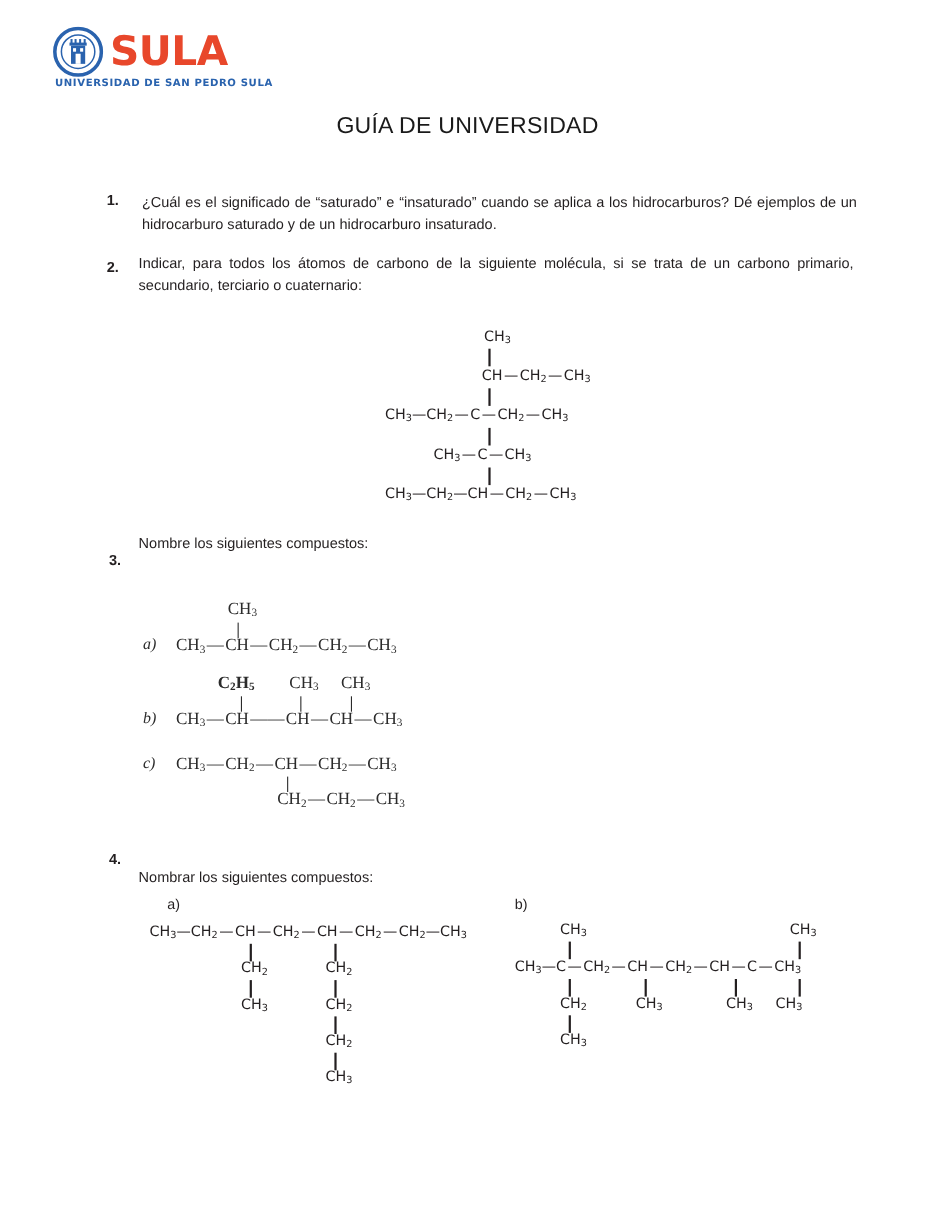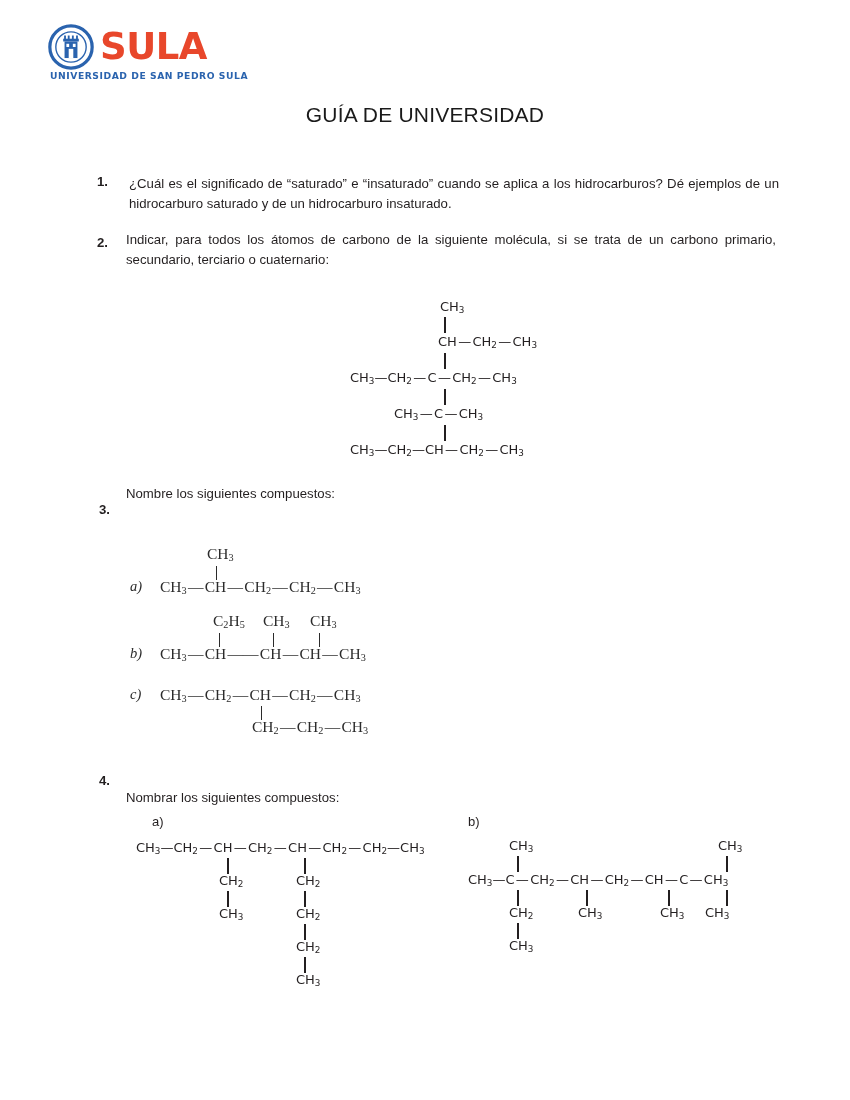--- a/index.html
+++ b/index.html
@@ -196,21 +196,21 @@
   <div class="q-num" style="left:99px; top:502px;">3.</div>
   <div class="q q-text" style="left:126px; top:484px; width:650px;">Nombre los siguientes compuestos:</div>
 
   <div>
 
     <div class="chem-serif" style="left:207px; top:545px;">CH<sub>3</sub></div>
     <div class="vbond-serif" style="left:216px; top:566px; height:14px;"></div>
     <div class="item-label-serif" style="left:130px; top:578px;">a)</div>
     <div class="chem-serif" style="left:160px; top:578px;">CH<sub>3</sub> — CH — CH<sub>2</sub> — CH<sub>2</sub> — CH<sub>3</sub></div>
 
-    <div class="chem-serif" style="left:213px; top:612px;">C<sub>2</sub>H<sub>5</sub></div>
+    <div class="chem-serif" style="left:198px; top:612px;font-weight:bold;">C<sub>2</sub>H<sub>5</sub></div>
     <div class="chem-serif" style="left:263px; top:612px;">CH<sub>3</sub></div>
     <div class="chem-serif" style="left:310px; top:612px;">CH<sub>3</sub></div>
     <div class="vbond-serif" style="left:219px; top:633px; height:14px;"></div>
     <div class="vbond-serif" style="left:273px; top:633px; height:14px;"></div>
     <div class="vbond-serif" style="left:319px; top:633px; height:14px;"></div>
     <div class="item-label-serif" style="left:130px; top:645px;">b)</div>
     <div class="chem-serif" style="left:160px; top:645px;">CH<sub>3</sub> — CH —— CH — CH — CH<sub>3</sub></div>
 
     <div class="item-label-serif" style="left:130px; top:686px;">c)</div>
     <div class="chem-serif" style="left:160px; top:686px;">CH<sub>3</sub> — CH<sub>2</sub> — CH — CH<sub>2</sub> — CH<sub>3</sub></div>

